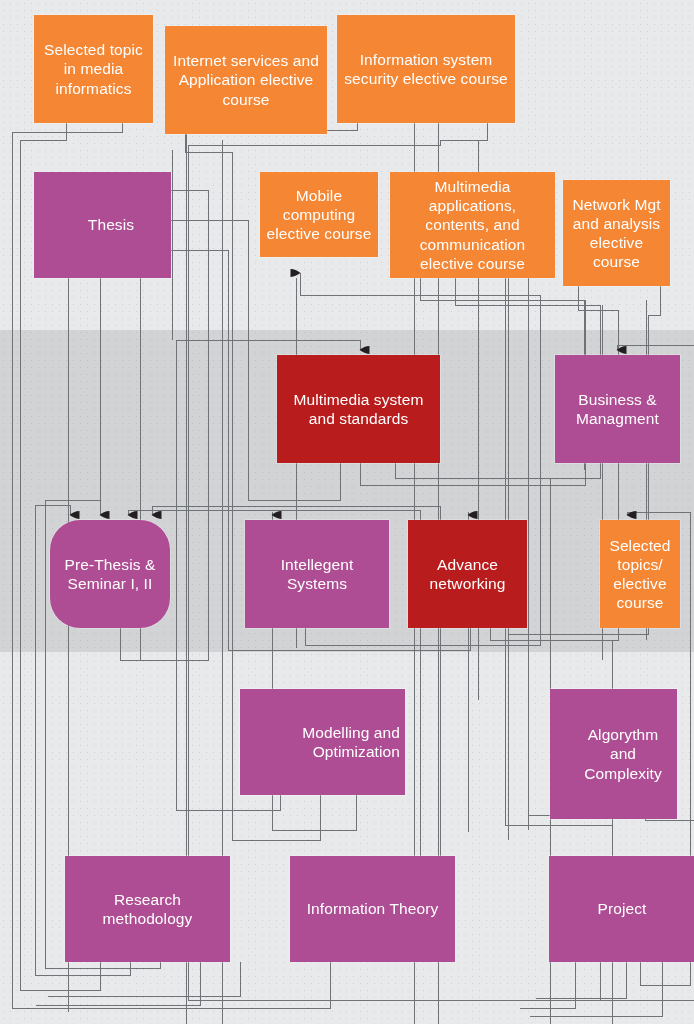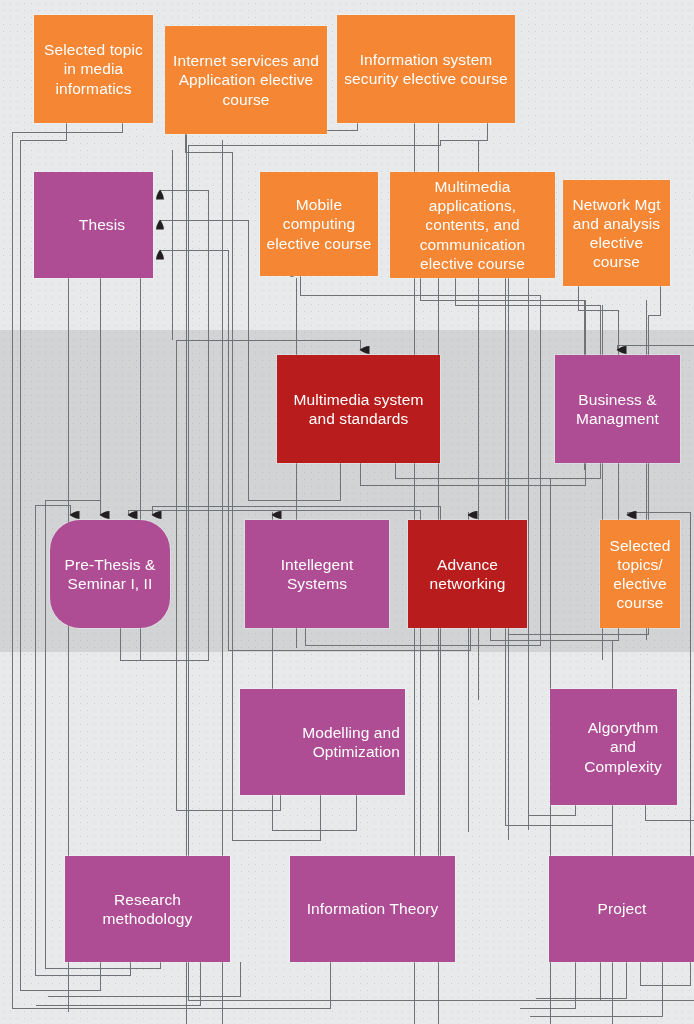--- a/index.html
+++ b/index.html
@@ -144,24 +144,24 @@
   <div class="node orange" style="left:34px; top:15px; width:119px; height:108px;">
       <span>Selected topic in media informatics</span>
     </div>
   <div class="node orange" style="left:165px; top:26px; width:162px; height:108px;">
       <span>Internet services and Application elective course</span>
     </div>
   <div class="node orange" style="left:337px; top:15px; width:178px; height:108px;">
       <span>Information system security elective course</span>
     </div>
 
-  <div class="node purple" style="left:34px; top:172px; width:119px; height:106px;padding-left:22px;">
+  <div class="node purple" style="left:34px; top:172px; width:137px; height:106px;padding-left:22px;">
       <span>Thesis</span>
     </div>
-  <div class="node orange" style="left:260px; top:172px; width:118px; height:104px;">
+  <div class="node orange" style="left:260px; top:172px; width:118px; height:85px;">
       <span>Mobile computing elective course</span>
     </div>
   <div class="node orange" style="left:390px; top:172px; width:165px; height:106px;">
       <span>Multimedia applications, contents, and communication elective course</span>
     </div>
   <div class="node orange" style="left:563px; top:180px; width:107px; height:106px;">
       <span>Network Mgt and analysis elective course</span>
     </div>
 
   <div class="node green" style="left:277px; top:355px; width:163px; height:108px;">
@@ -180,21 +180,21 @@
   <div class="node green" style="left:408px; top:520px; width:119px; height:108px;">
       <span>Advance networking</span>
     </div>
   <div class="node orange" style="left:600px; top:520px; width:80px; height:108px;">
       <span>Selected topics/ elective course</span>
     </div>
 
   <div class="node purple" style="left:240px; top:689px; width:165px; height:106px;text-align:right;">
       <span>Modelling and Optimization</span>
     </div>
-  <div class="node purple" style="left:550px; top:689px; width:127px; height:116px;padding-left:24px;">
+  <div class="node purple" style="left:550px; top:689px; width:127px; height:130px;padding-left:24px;">
       <span>Algorythm and Complexity</span>
     </div>
 
   <div class="node purple" style="left:65px; top:856px; width:165px; height:106px;">
       <span>Research methodology</span>
     </div>
   <div class="node purple" style="left:290px; top:856px; width:165px; height:106px;">
       <span>Information Theory</span>
     </div>
   <div class="node purple" style="left:549px; top:856px; width:146px; height:106px;">

